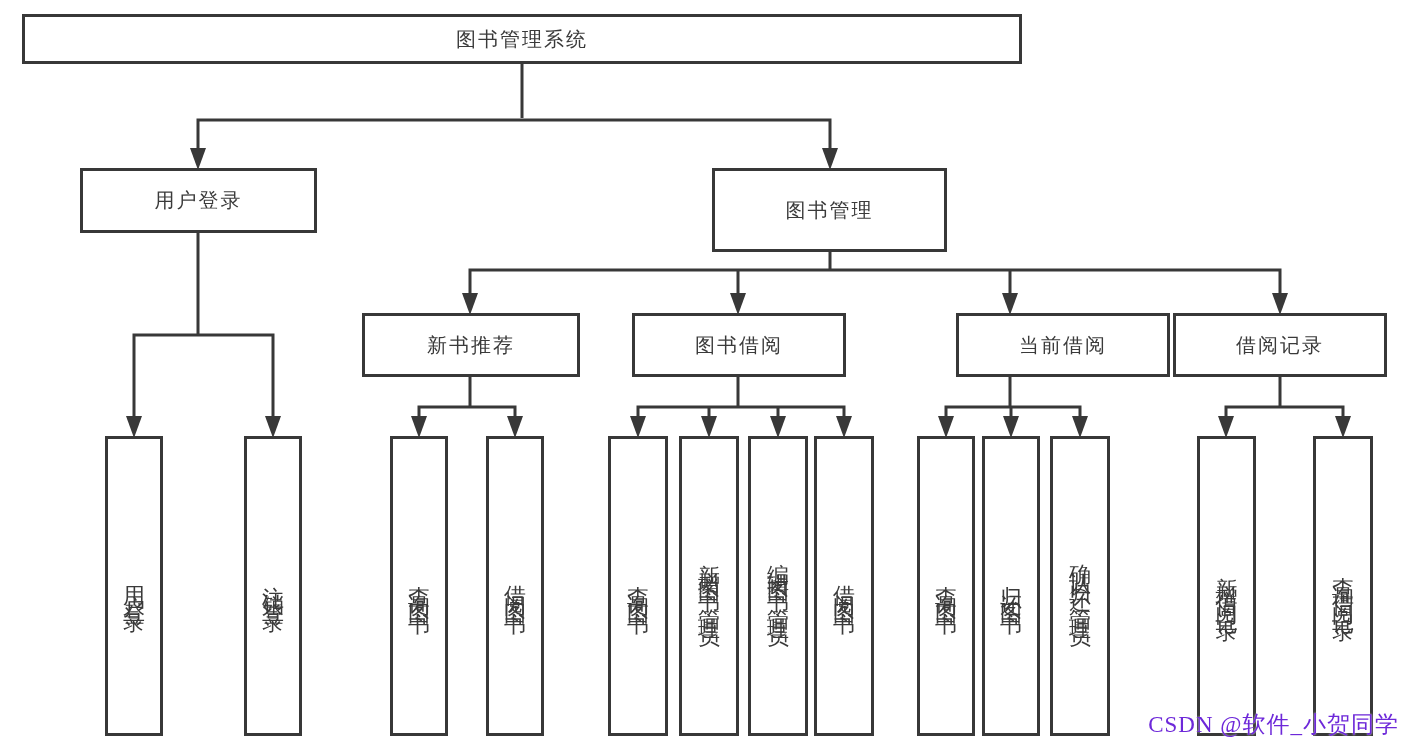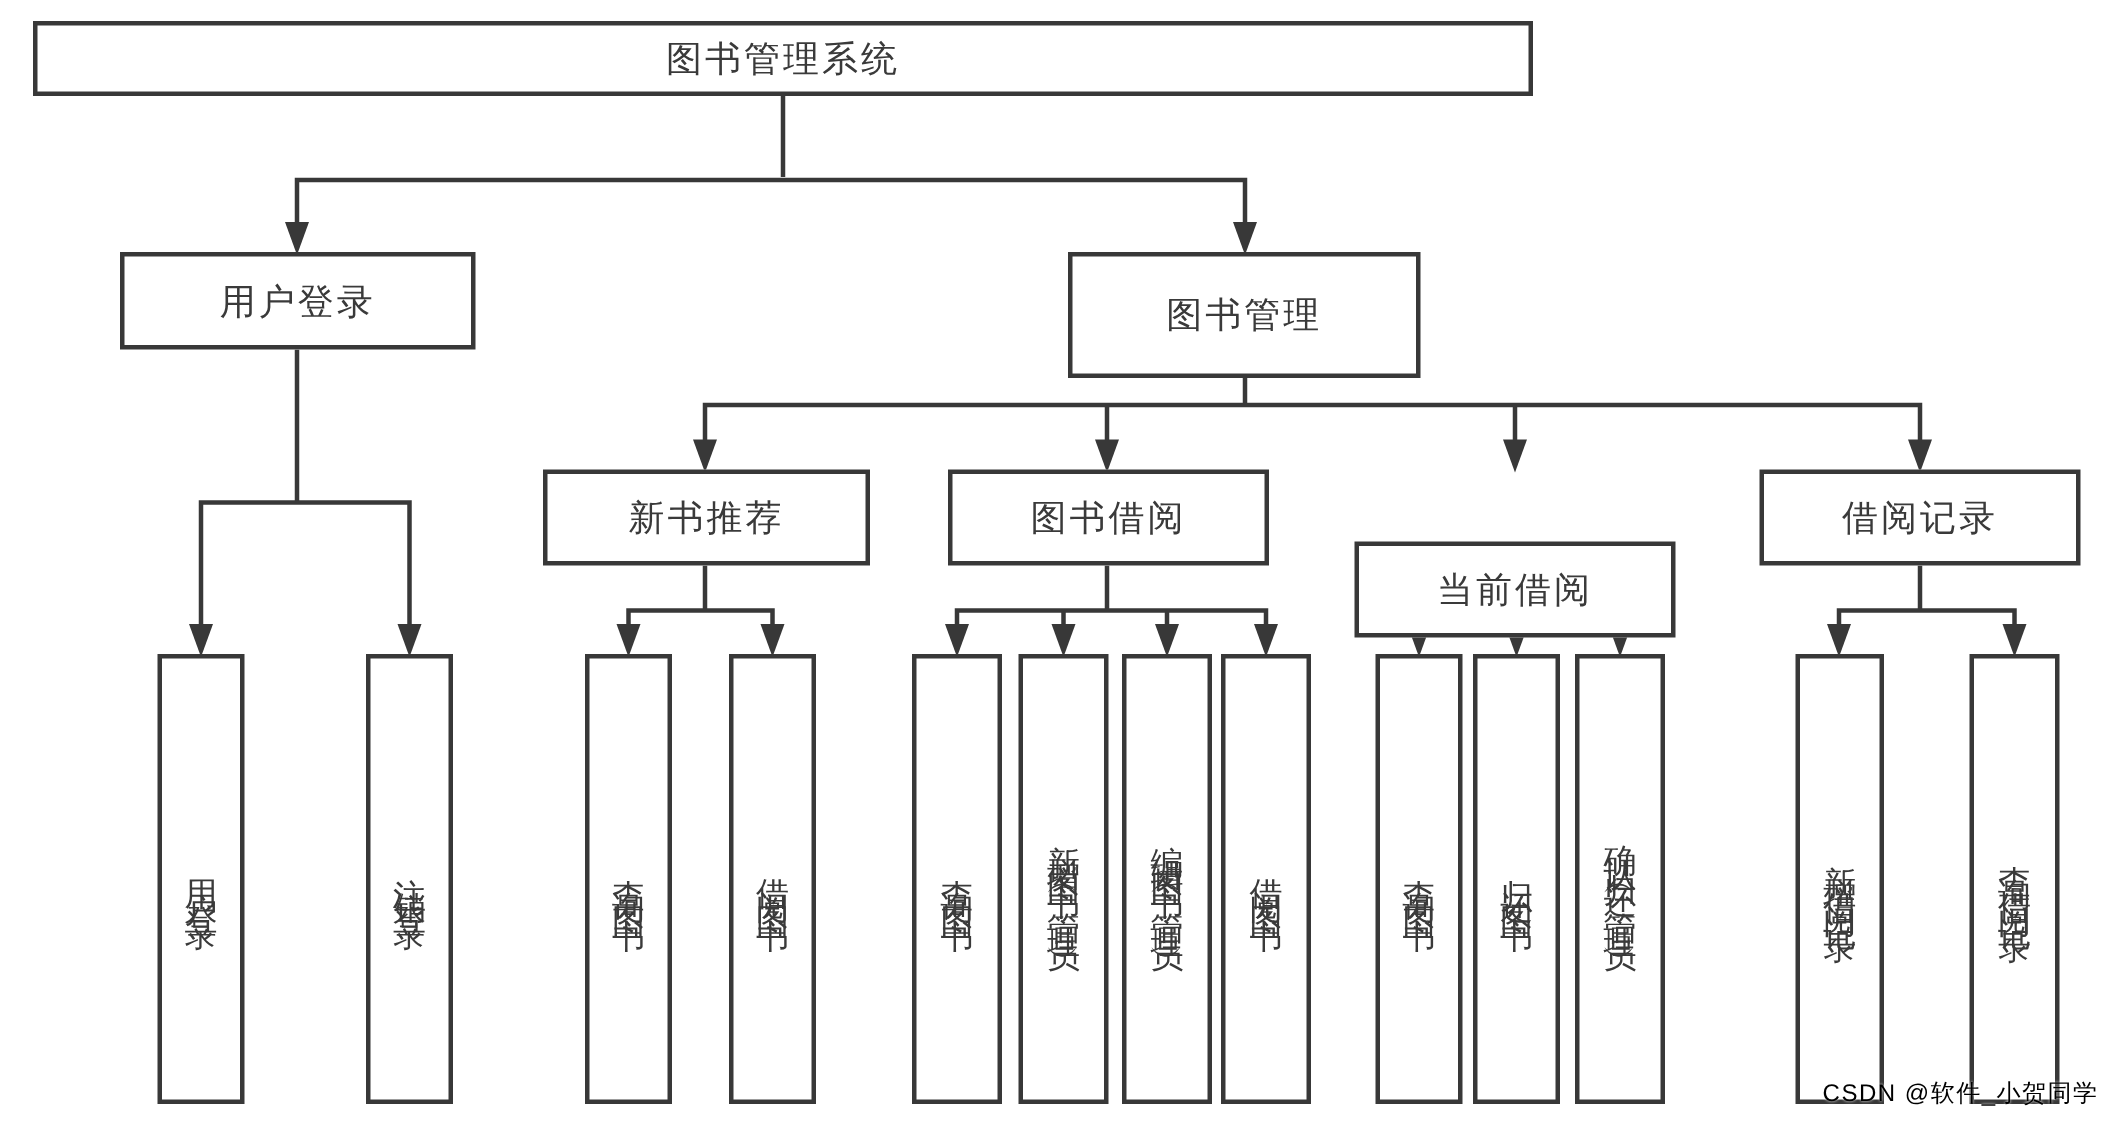--- a/index.html
+++ b/index.html
@@ -36,41 +36,42 @@
     background: #ffffff;
     border: 3px solid #383838;
     color: #3a3a3a;
     display: flex;
     align-items: center;
     justify-content: center;
     z-index: 2;
     text-align: center;
   }
   .hbox {
-    font-size: 24px;
+    font-size: 20px;
     letter-spacing: 2px;
     white-space: nowrap;
   }
   .vbox {
     writing-mode: vertical-rl;
     text-orientation: mixed;
     font-size: 22px;
     letter-spacing: 9px;
     line-height: 1;
   }
   .watermark {
     position: absolute;
     right: 6px;
     bottom: 7px;
-    font-size: 16px;
-    color: #000000;
+    font-size: 23px;
+    color: #6d28d9;
     letter-spacing: 1px;
     white-space: nowrap;
     z-index: 5;
     text-shadow: 0 0 2px #ffffff;
+    font-family: Liberation Serif, serif;
   }
 </style>
 </head>
 <body>
 
 <div class="canvas">
 
   <svg class="wires" width="1405" height="747" viewBox="0 0 1405 747">
 
     <path class="ln" d="M522 62 V118 M196.5 120 H831.5 M198 120 V152 M830 120 V152"></path>
@@ -107,21 +108,21 @@
     <path class="ah" d="M1335 416 h16 l-8 22 z"></path>
   </svg>
 
   <div class="hbox" style="left:22px; top:14px; width:1000px; height:50px;">图书管理系统</div>
 
   <div class="hbox" style="left:80px; top:168px; width:237px; height:65px;">用户登录</div>
   <div class="hbox" style="left:712px; top:168px; width:235px; height:84px;">图书管理</div>
 
   <div class="hbox" style="left:632px; top:313px; width:214px; height:64px;">图书借阅</div>
   <div class="hbox" style="left:362px; top:313px; width:218px; height:64px;">新书推荐</div>
-  <div class="hbox" style="left:903px; top:313px; width:214px; height:64px;margin-top:48px;">当前借阅</div>
+  <div class="hbox" style="left:956px; top:313px; width:214px; height:64px;">当前借阅</div>
   <div class="hbox" style="left:1173px; top:313px; width:214px; height:64px;">借阅记录</div>
 
   <div class="vbox" style="left:105px; top:436px; width:58px; height:300px;">用户登录</div>
   <div class="vbox" style="left:244px; top:436px; width:58px; height:300px;">注销登录</div>
 
   <div class="vbox" style="left:390px; top:436px; width:58px; height:300px;">查询图书</div>
   <div class="vbox" style="left:486px; top:436px; width:58px; height:300px;">借阅图书</div>
 
   <div class="vbox" style="left:608px; top:436px; width:60px; height:300px;">查询图书</div>
   <div class="vbox" style="left:679px; top:436px; width:60px; height:300px;">新增图书（管理员）</div>

